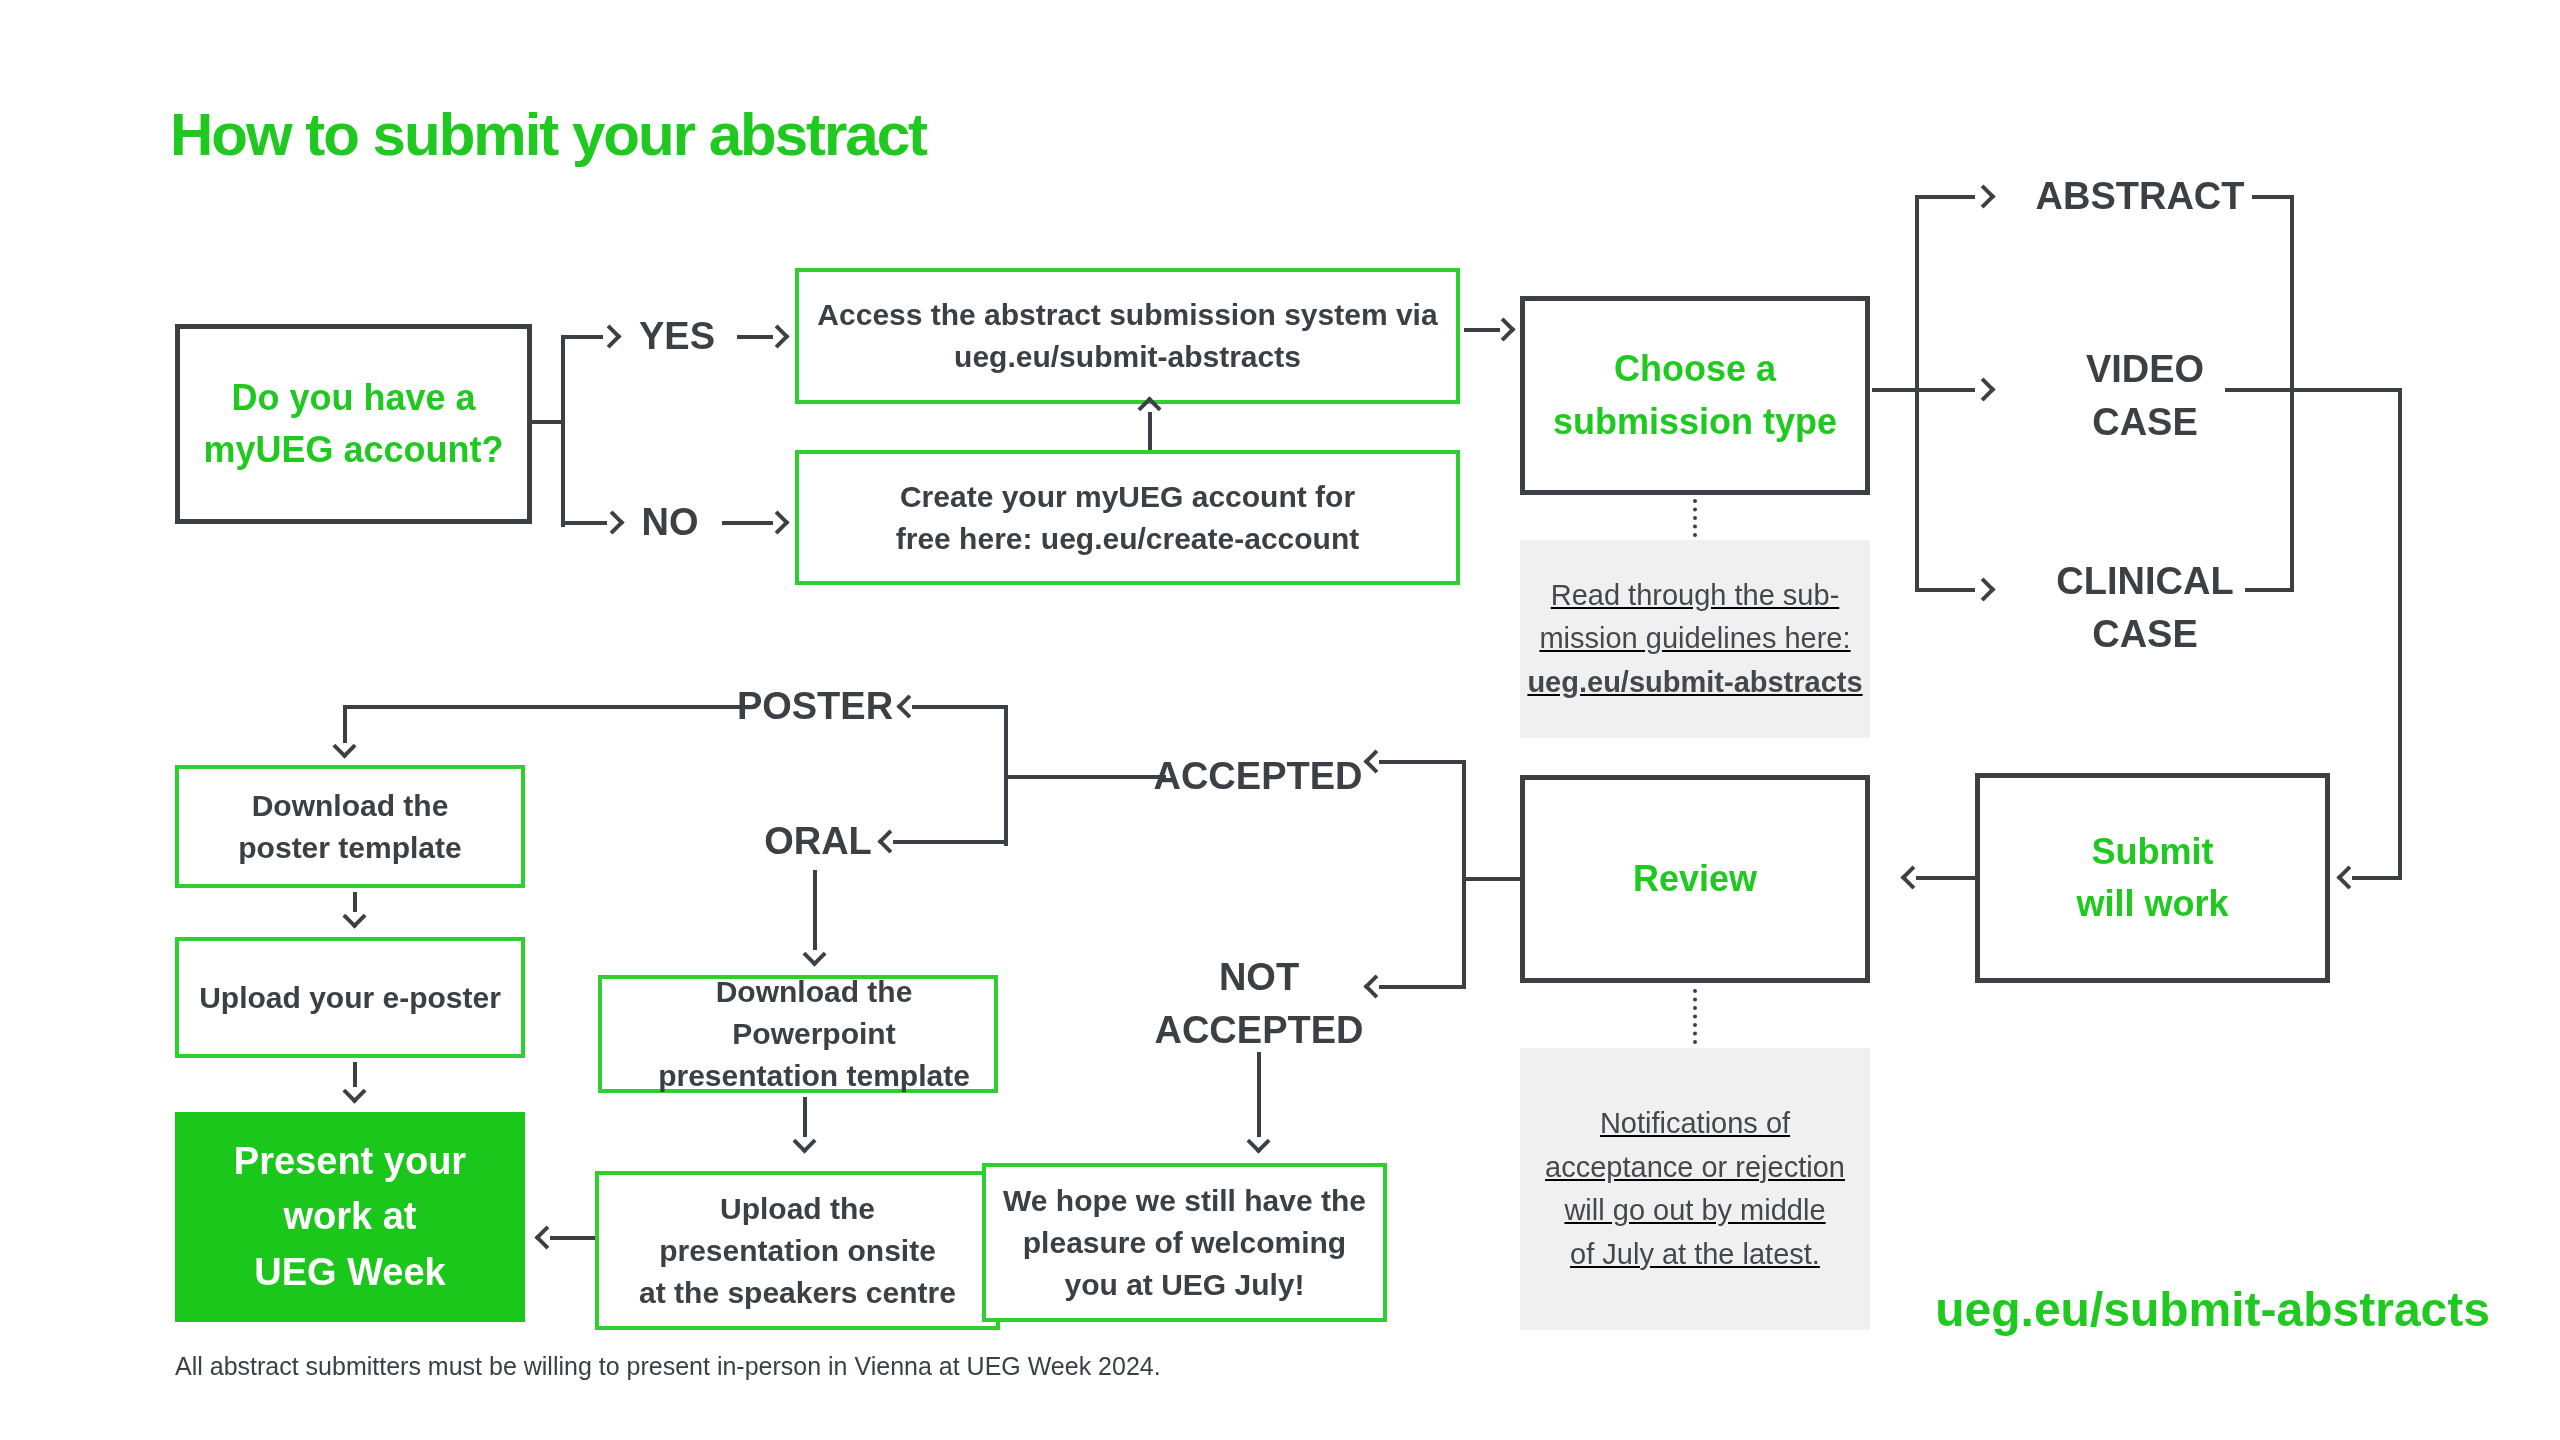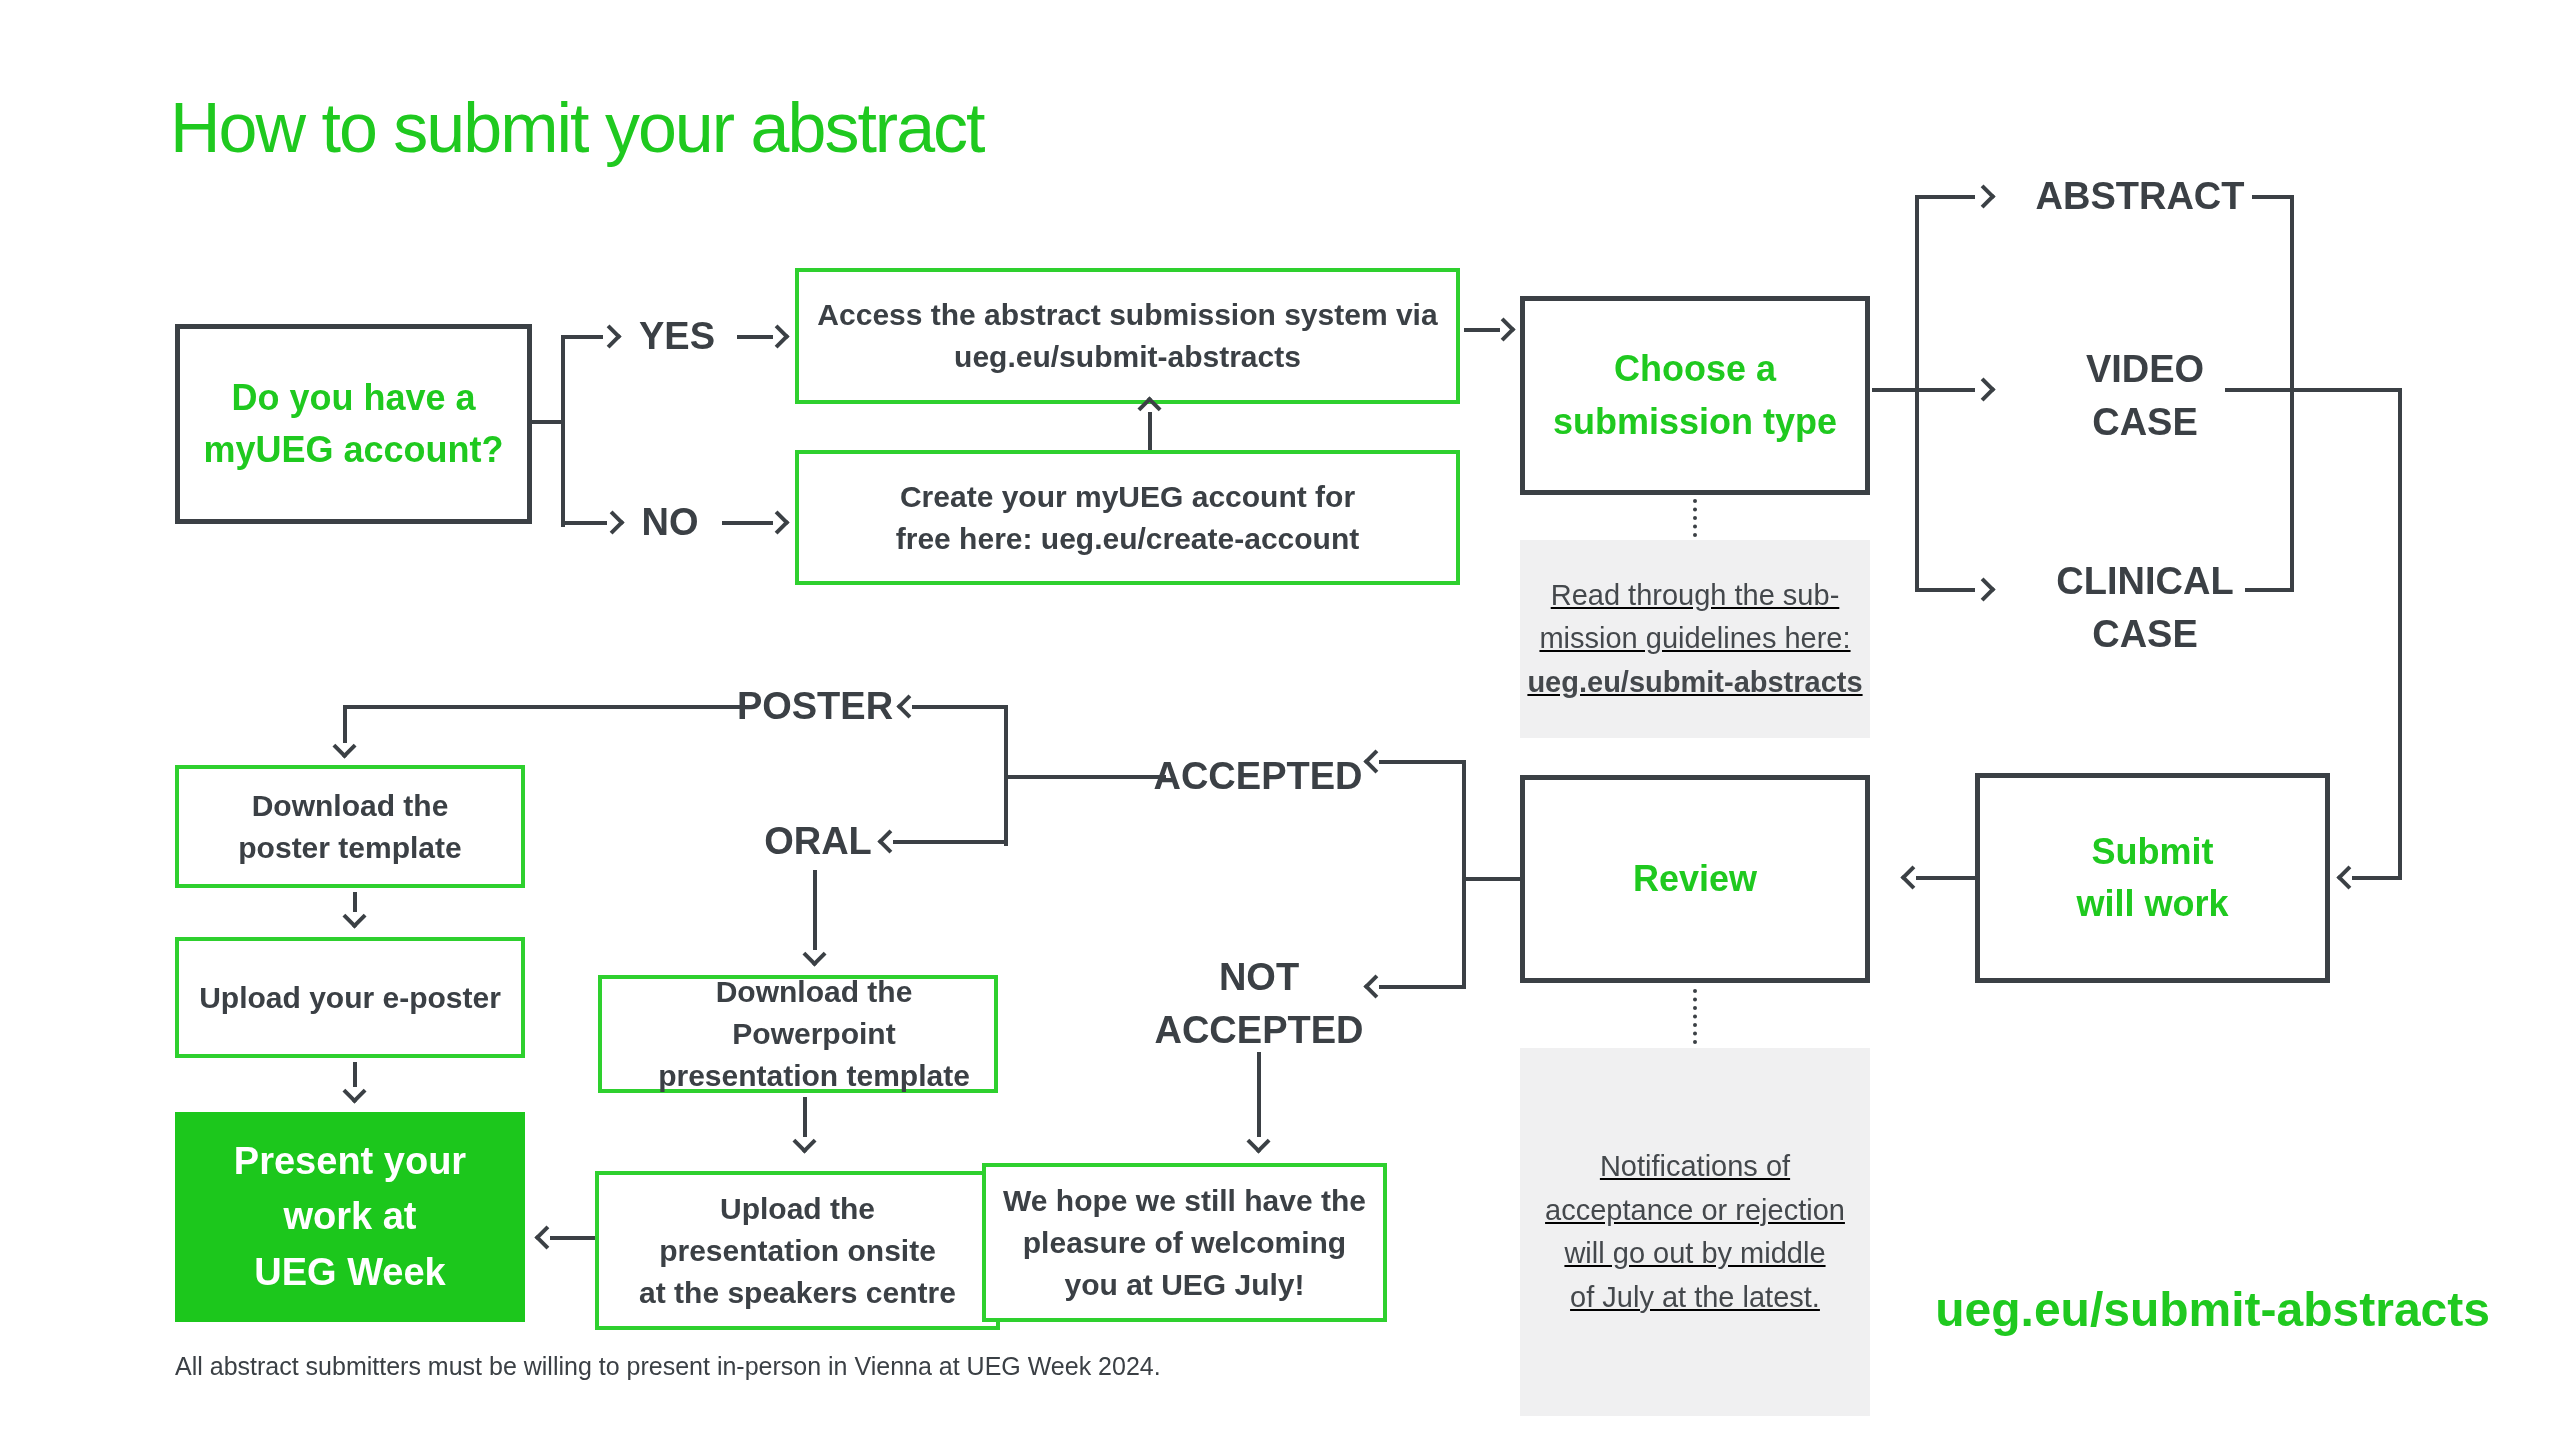--- a/index.html
+++ b/index.html
@@ -9,22 +9,22 @@
     --dark:#3b4045;
     --gray-panel:#f0f0f1;
     --gray-text:#44484c;
   }
   html,body{margin:0;padding:0;background:#ffffff;}
   .canvas{
     position:relative;width:2560px;height:1440px;background:#ffffff;overflow:hidden;
     font-family:"Liberation Sans", sans-serif;
   }
   .title{
-    position:absolute;left:170px;top:88px;
-    font-size:70px;font-weight:400;letter-spacing:-2px;color:var(--green);
+    position:absolute;left:170px;top:100px;
+    font-size:60px;font-weight:700;letter-spacing:-2px;color:var(--green);
     white-space:nowrap;
   }
   .box{
     position:absolute;display:flex;flex-direction:column;align-items:center;justify-content:center;
     text-align:center;background:#ffffff;box-sizing:border-box;
   }
   .box.dark{border:5px solid var(--dark);}
   .box.greenb{border:4px solid var(--green-border);}
   .box.grayp{background:var(--gray-panel);border:none;text-decoration:underline;}
   .box.fillg{background:var(--green-fill);border:none;}
@@ -101,21 +101,21 @@
     </div>
   </div>
 
   <div class="box dark" style="left:1975px;top:773px;width:355px;height:210px;">
     <div class="green-big">
       <span>Submit</span>
       <span>will work</span>
     </div>
   </div>
 
-  <div class="box grayp" style="left:1520px;top:1048px;width:350px;height:368px;">
+  <div class="box grayp" style="left:1520px;top:1048px;width:350px;height:282px;">
     <div class="gray-reg">
       <span>Notifications of</span>
       <span>acceptance or rejection</span>
       <span>will go out by middle</span>
       <span>of July at the latest.</span>
     </div>
   </div>
 
   <div class="box greenb" style="left:175px;top:765px;width:350px;height:123px;">
     <div class="dark-bold">

